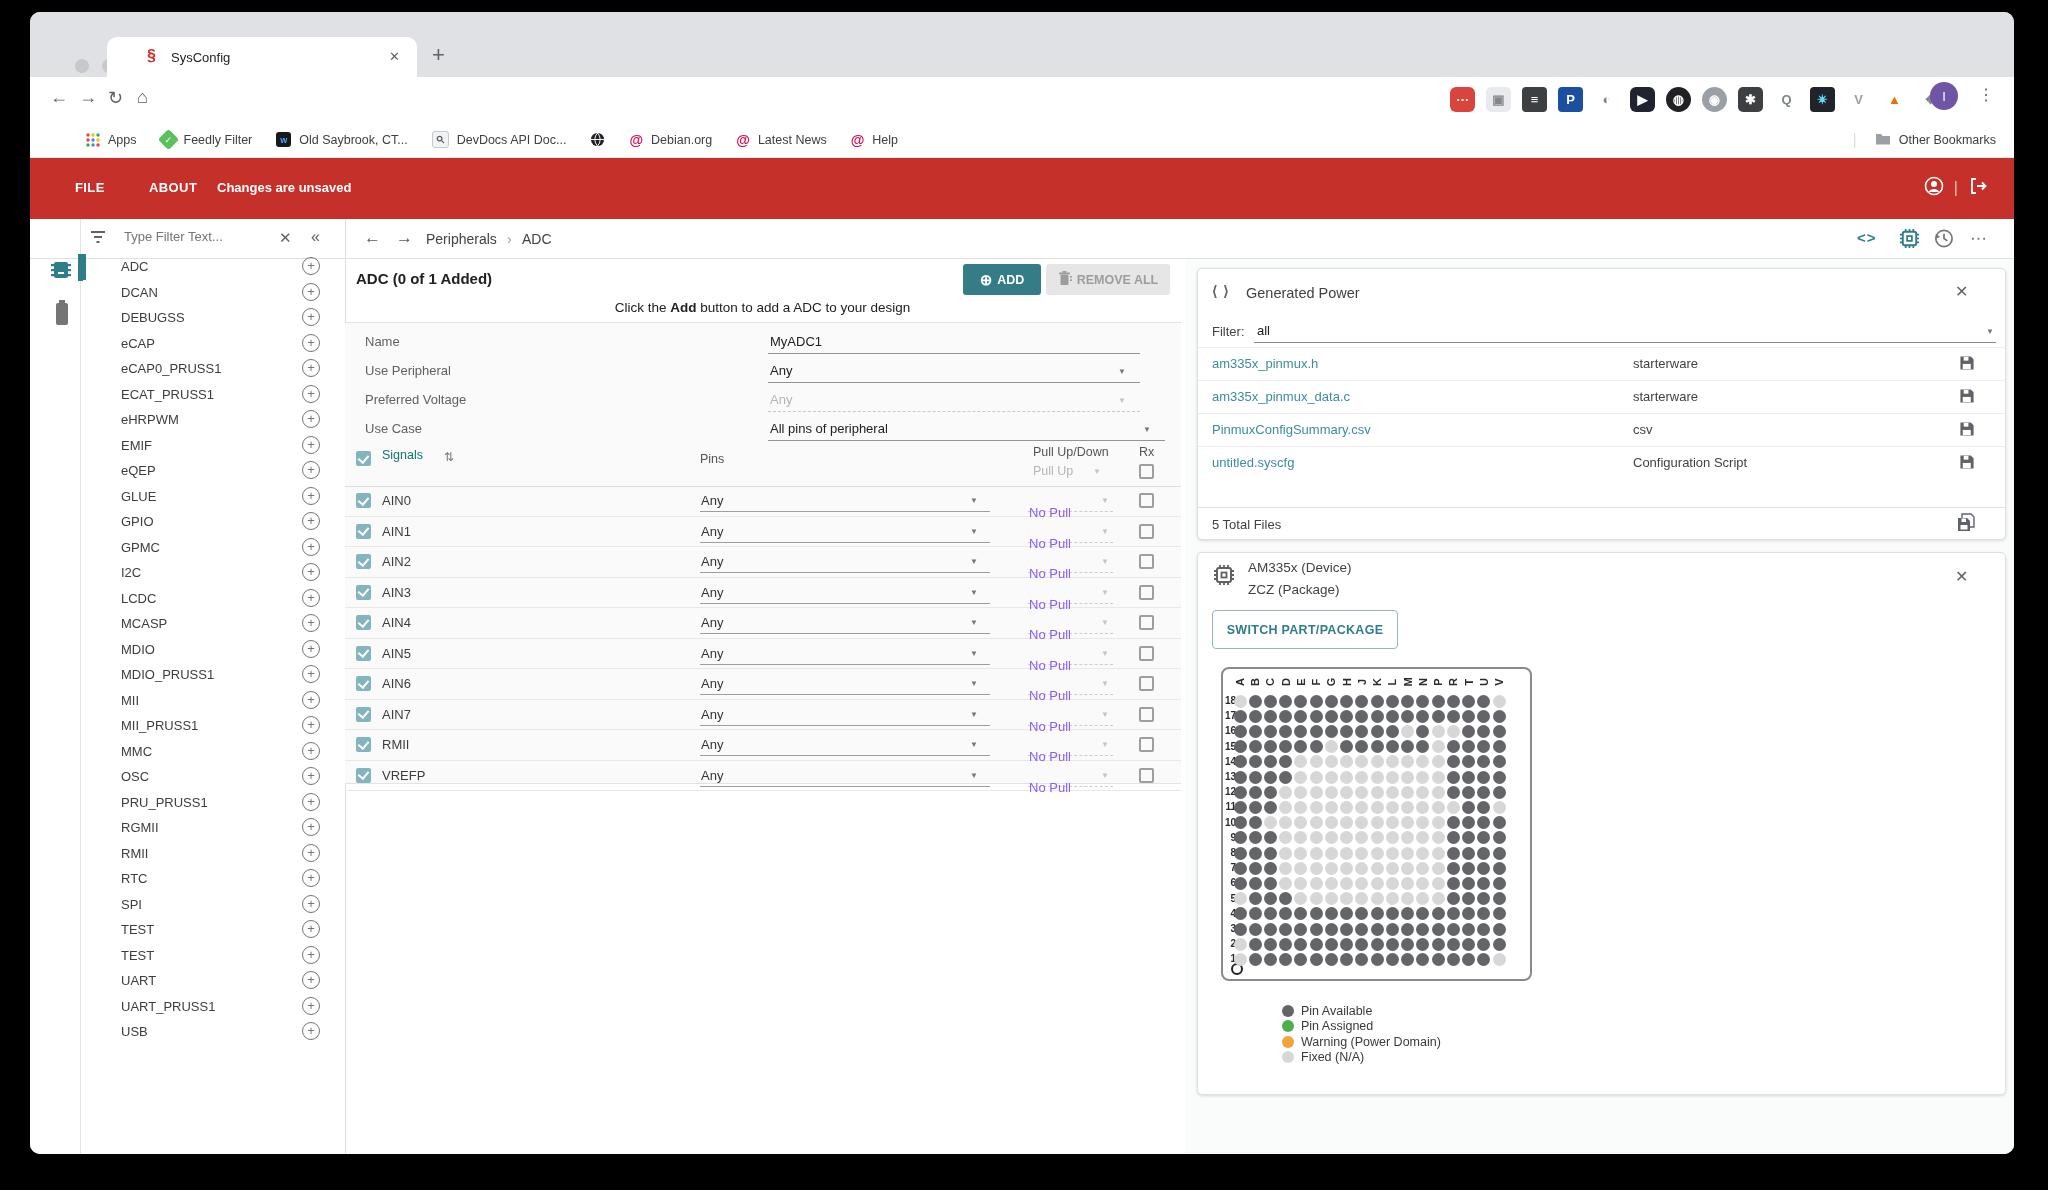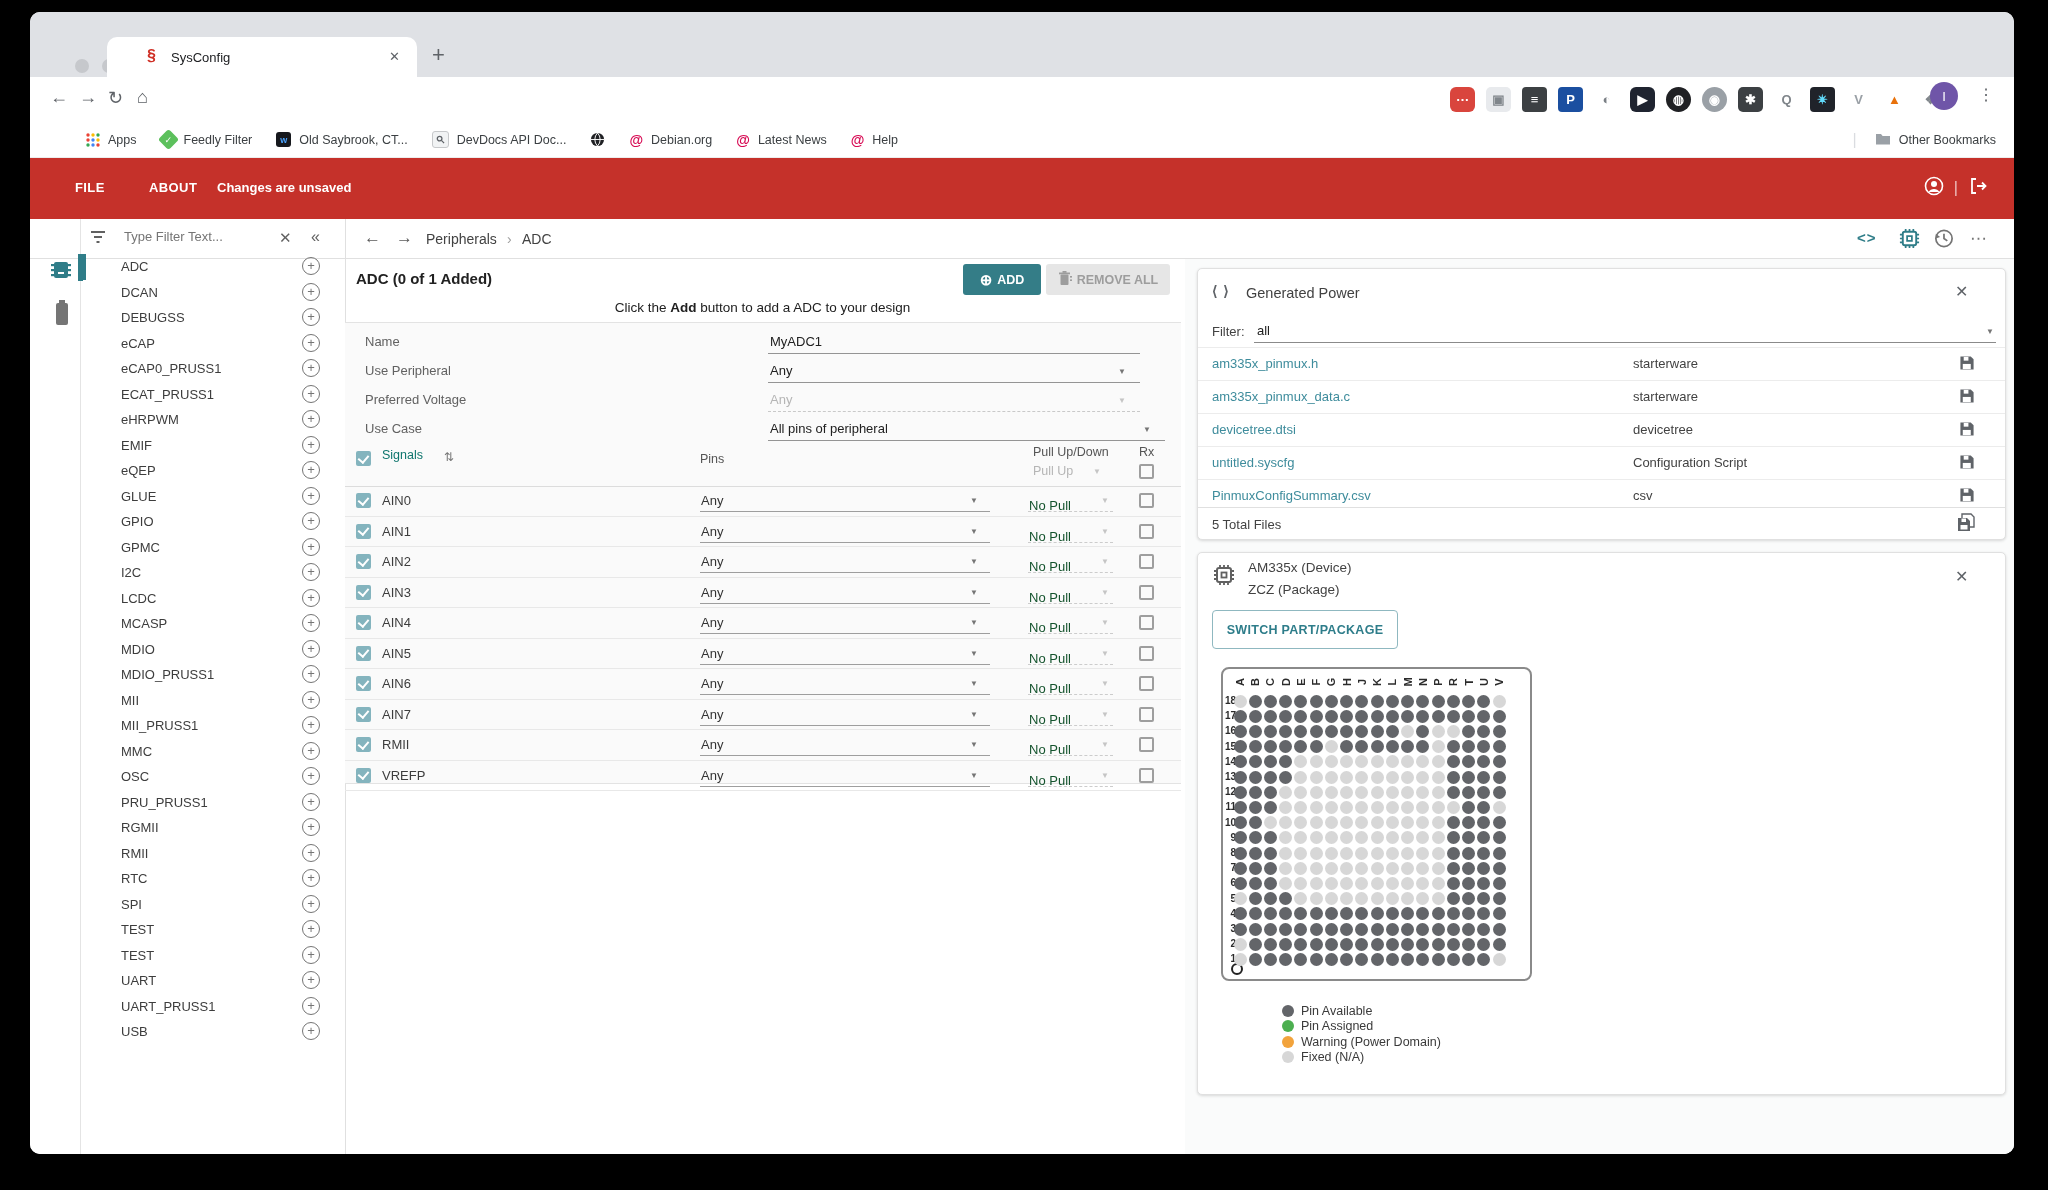--- a/index.html
+++ b/index.html
@@ -92,21 +92,21 @@
   .cb.on{background:#84b4be;}
   .cb.on::after{content:"";position:absolute;left:3.5px;top:1.5px;width:5px;height:8px;
     border:solid #fff;border-width:0 2px 2px 0;transform:rotate(40deg);}
   .cb.off{background:#fafafa;border:2px solid #9e9e9e;}
   .srow{position:relative;height:29.5px;border-bottom:1px solid #e8e8e8;}
   .srow .sig{position:absolute;left:37px;top:7px;font-size:13px;color:#3d3d3d;}
   .pins-dd{position:absolute;left:355px;top:4px;width:290px;height:21px;border-bottom:1px solid #9e9e9e;}
   .pins-dd .fv{position:absolute;left:1px;top:3px;font-size:13px;color:#333;}
   .pins-dd .caret{position:absolute;right:12px;top:6px;font-size:8px;color:#757575;}
   .pull-dd{position:absolute;left:683px;top:4px;width:85px;height:21px;border-bottom:1px dashed #cccccc;}
-  .pull-dd .fv{position:absolute;left:1px;top:8px;font-size:13px;color:#14532d;}
+  .pull-dd .fv{position:absolute;left:1px;top:15px;font-size:13px;color:#8b5cf6;}
   .pull-dd .caret{position:absolute;right:4px;top:6px;font-size:8px;color:#c5c5c5;}
   
   .card{position:absolute;left:1167px;width:809px;background:#fff;border:1px solid #e0e0e0;
     border-radius:5px;box-shadow:0 1px 3px rgba(0,0,0,.14);box-sizing:border-box;}
   .card-x{position:absolute;left:757px;font-size:16px;color:#5f6368;}
   .gf-title{position:absolute;left:48px;top:16px;font-size:14.5px;color:#424242;}
   .gf-code{position:absolute;left:14px;top:14px;font-size:14px;font-weight:bold;color:#5f6368;letter-spacing:1px;}
   .gf-filter-lbl{position:absolute;left:14px;top:55px;font-size:13px;color:#424242;}
   .gf-filter-field{position:absolute;left:56px;top:52px;width:742px;height:21px;border-bottom:1px solid #8a8a8a;}
   .gf-filter-val{position:absolute;left:3px;top:2px;font-size:13px;color:#212121;}
@@ -684,40 +684,31 @@
           <div class="gfrow">
             <span class="fname" style="color: rgb(62, 140, 156);">am335x_pinmux_data.c</span>
             <span class="ftype">starterware</span>
             <span class="fsave"><svg width="16" height="16" viewBox="0 0 17 17">
                 <path d="M1.5 1.5 h11 l3 3 v11 h-14 z" fill="#5f6368"></path>
                 <rect x="5" y="2" width="5" height="4" fill="#fff"></rect>
                 <rect x="4" y="9.5" width="8.5" height="5.5" fill="#fff"></rect>
               </svg></span>
           </div>
           <div class="gfrow">
-            <span class="fname" style="color: rgb(62, 140, 156);">devicetree.dtsi</span>
-            <span class="ftype">devicetree</span>
+            <span class="fname" style="color: rgb(62, 140, 156);">PinmuxConfigSummary.csv</span>
+            <span class="ftype">csv</span>
             <span class="fsave"><svg width="16" height="16" viewBox="0 0 17 17">
                 <path d="M1.5 1.5 h11 l3 3 v11 h-14 z" fill="#5f6368"></path>
                 <rect x="5" y="2" width="5" height="4" fill="#fff"></rect>
                 <rect x="4" y="9.5" width="8.5" height="5.5" fill="#fff"></rect>
               </svg></span>
           </div>
           <div class="gfrow">
             <span class="fname" style="color: rgb(62, 140, 156);">untitled.syscfg</span>
             <span class="ftype">Configuration Script</span>
-            <span class="fsave"><svg width="16" height="16" viewBox="0 0 17 17">
-                <path d="M1.5 1.5 h11 l3 3 v11 h-14 z" fill="#5f6368"></path>
-                <rect x="5" y="2" width="5" height="4" fill="#fff"></rect>
-                <rect x="4" y="9.5" width="8.5" height="5.5" fill="#fff"></rect>
-              </svg></span>
-          </div>
-          <div class="gfrow">
-            <span class="fname" style="color: rgb(62, 140, 156);">PinmuxConfigSummary.csv</span>
-            <span class="ftype">csv</span>
             <span class="fsave"><svg width="16" height="16" viewBox="0 0 17 17">
                 <path d="M1.5 1.5 h11 l3 3 v11 h-14 z" fill="#5f6368"></path>
                 <rect x="5" y="2" width="5" height="4" fill="#fff"></rect>
                 <rect x="4" y="9.5" width="8.5" height="5.5" fill="#fff"></rect>
               </svg></span>
           </div>
         </div>
       <div class="gf-total">
         <span class="tt">5 Total Files</span>
         <span class="fsave">

